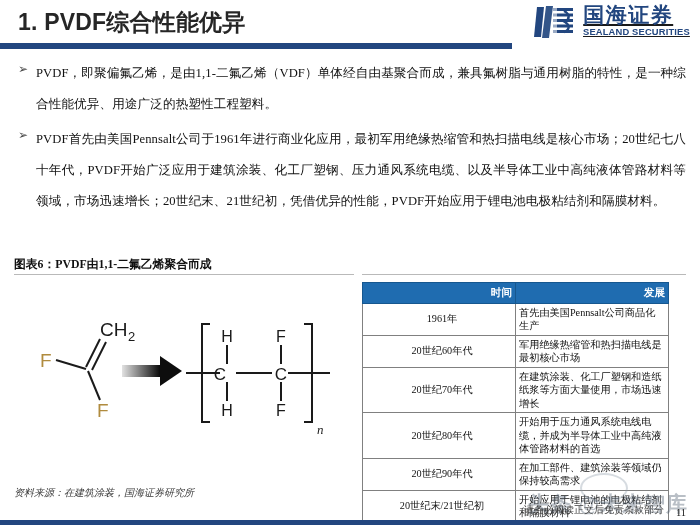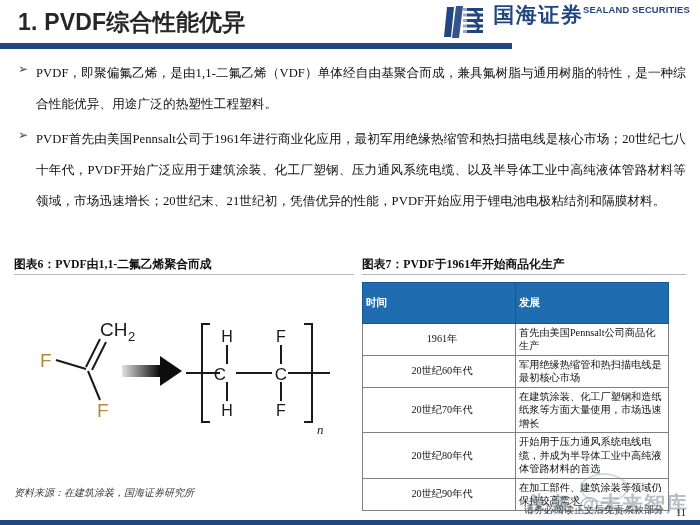--- a/index.html
+++ b/index.html
@@ -19,21 +19,21 @@
     position:absolute;left:18px;top:7px;
     font-size:23px;font-weight:700;letter-spacing:.2px;
     color:#262626;white-space:nowrap;
   }
   .header-rule{
     position:absolute;left:0;top:43px;width:512px;height:6px;
     background:#22467f;
   }
   .logo{position:absolute;right:12px;top:4px;height:40px;display:flex;align-items:flex-start;}
   .logo-mark{width:42px;height:34px;margin-right:7px;margin-top:1px;}
-  .logo-text{display:flex;flex-direction:row;justify-content:flex-start;}
+  .logo-text{display:flex;flex-direction:column;justify-content:flex-start;text-decoration:underline;}
   .logo-cn{
     font-size:21px;font-weight:700;color:#22467f;
     letter-spacing:1.5px;line-height:22px;white-space:nowrap;
   }
   .logo-en{
     font-size:9.2px;font-weight:700;color:#22467f;
     letter-spacing:.15px;line-height:12px;white-space:nowrap;
     transform:scaleX(1.02);transform-origin:left center;
   }
 
@@ -79,23 +79,23 @@
     padding:2px 3px;
     font-size:10.2px;
     line-height:13.5px;
     vertical-align:middle;
     color:#111;
   }
   table.tbl thead th{
     background:#1f6cb0;
     color:#ffffff;
     font-weight:700;
-    text-align:left;
+    text-align:right;
     border:1px solid #16578f;
-    padding:13px 3px;
+    padding:3px 3px;
     font-size:10.6px;
   }
   table.tbl td.time{
     width:86px;
     text-align:center;
     white-space:normal;
     padding-left:9px;
   }
   table.tbl td.dev{
   }
@@ -176,21 +176,20 @@
     </div>
     <div class="bullet">
       <div class="bullet-mark">➢</div>
       <div class="bullet-text">PVDF首先由美国Pennsalt公司于1961年进行商业化应用，最初军用绝缘热缩管和热扫描电线是核心市场；20世纪七八十年代，PVDF开始广泛应用于建筑涂装、化工厂塑钢、压力通风系统电缆、以及半导体工业中高纯液体管路材料等领域，市场迅速增长；20世纪末、21世纪初，凭借优异的性能，PVDF开始应用于锂电池电极粘结剂和隔膜材料。</div>
     </div>
   </div>
 
   <div class="caption" style="left:14px;top:257px;">图表6：PVDF由1,1-二氟乙烯聚合而成</div>
   <div class="caption-rule" style="left:14px;top:274px;width:340px;"></div>
 
-  <div class="caption" style="left:362px;top:257px;">图表7：PVDF于1961年开始商品化生产</div>
   <div class="caption-rule" style="left:362px;top:274px;width:324px;"></div>
 
   <div class="fig-left">
     <svg class="chem-svg" width="340" height="185" viewBox="0 0 340 185">
       <defs>
         <linearGradient id="arrowGrad" x1="0" y1="0" x2="1" y2="0">
           <stop offset="0%" stop-color="#e2e2e2"></stop>
           <stop offset="55%" stop-color="#6b6b6b"></stop>
           <stop offset="100%" stop-color="#0a0a0a"></stop>
         </linearGradient>
@@ -267,20 +266,24 @@
           <td class="dev">在建筑涂装、化工厂塑钢和造纸纸浆等方面大量使用，市场迅速增长</td>
         </tr>
         <tr>
           <td class="time">20世纪80年代</td>
           <td class="dev">开始用于压力通风系统电线电缆，并成为半导体工业中高纯液体管路材料的首选</td>
         </tr>
         <tr>
           <td class="time">20世纪90年代</td>
           <td class="dev">在加工部件、建筑涂装等领域仍保持较高需求</td>
         </tr>
+        <tr>
+          <td class="time">20世纪末/21世纪初</td>
+          <td class="dev">开始应用于锂电池的电极粘结剂和隔膜材料</td>
+        </tr>
       </tbody>
     </table>
   </div>
 
   <div class="source" style="left:14px;top:486px;">资料来源：在建筑涂装，国海证券研究所</div>
 
   <div class="wm-ring"></div>
   <div class="watermark">
     <span class="wm-text">头条 @未来智库</span>
   </div>

